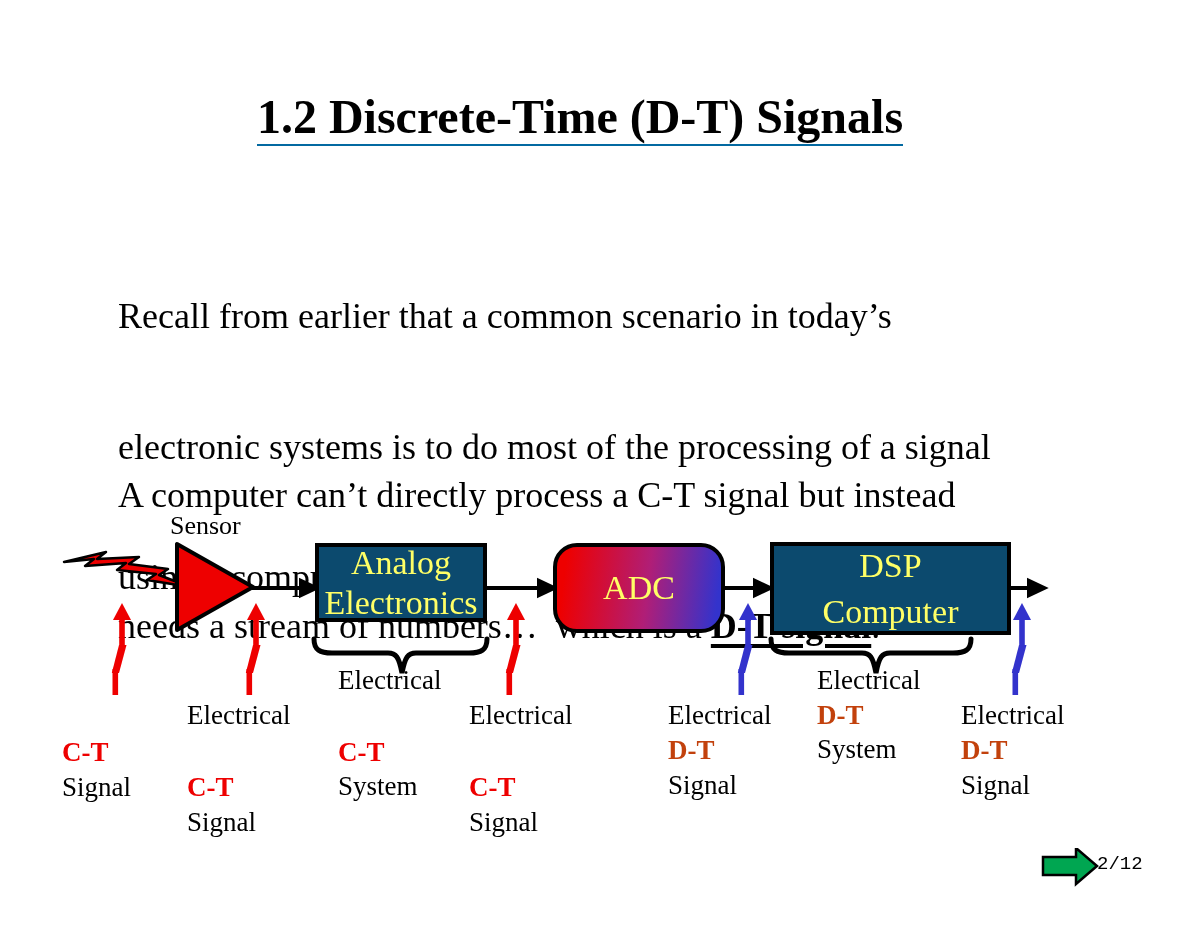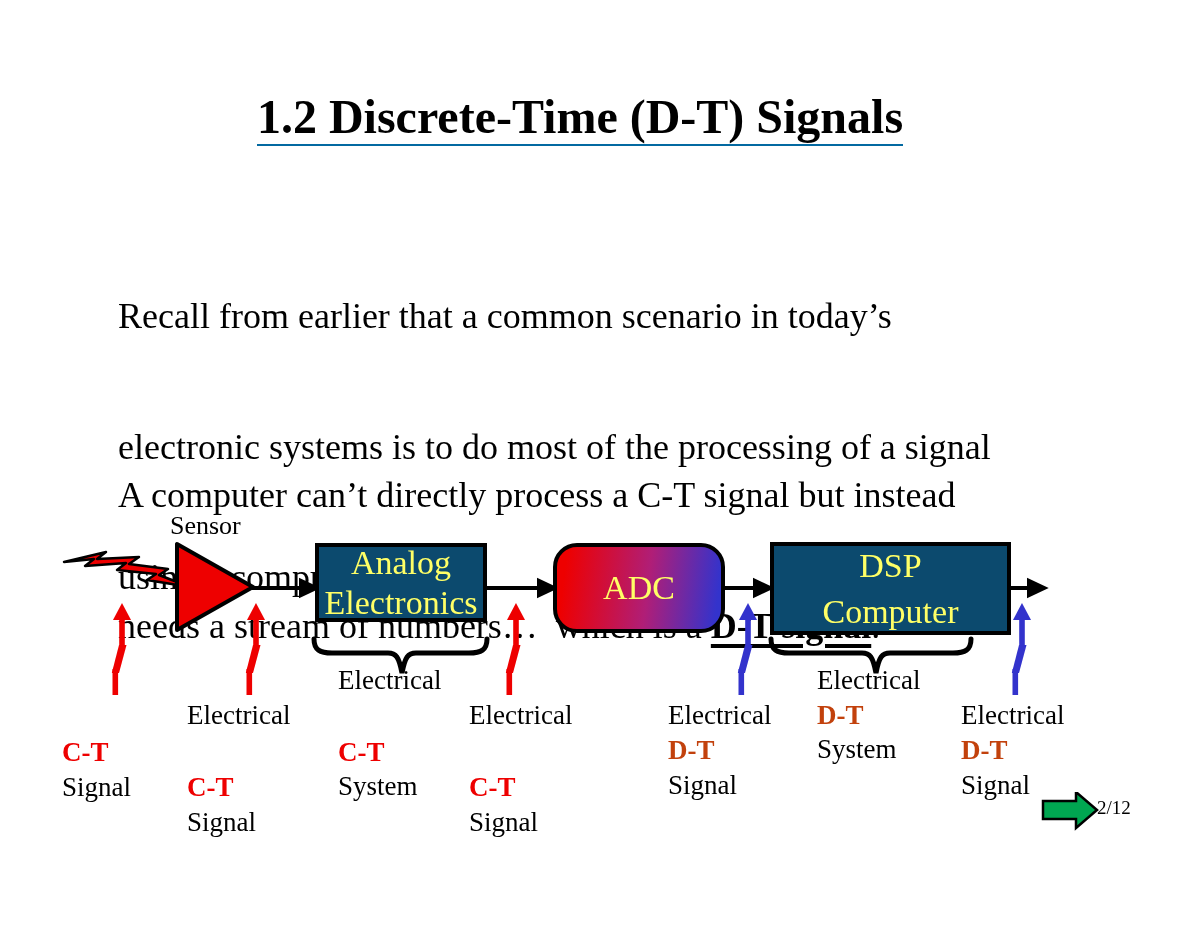--- a/index.html
+++ b/index.html
@@ -45,21 +45,21 @@
   .red{color:#ee0000;margin-top:37px;}
   .blue{color:#c2410c;}
   .c1{left:62px;top:698px;}
   .c2{left:187px;top:698px;}
   .c3{left:338px;top:663px;line-height:34.5px;}
   .c4{left:469px;top:698px;}
   .c5{left:668px;top:698px;}
   .c6{left:817px;top:663px;line-height:34.5px;}
   .c7{left:961px;top:698px;}
   
-  .page-nav{position:absolute;left:1040px;top:792px;width:150px;height:55px;}
+  .page-nav{position:absolute;left:1040px;top:848px;width:150px;height:55px;font-family:Liberation Mono, monospace;}
   .page-nav svg{position:absolute;left:0;top:0;}
   .page-num{position:absolute;left:57px;top:3px;font-size:19px;line-height:26px;}
 </style>
 </head>
 <body>
 
 <div class="slide">
 
   <div class="title-wrap">
     <span class="title">1.2 Discrete-Time (D-T) Signals</span>

